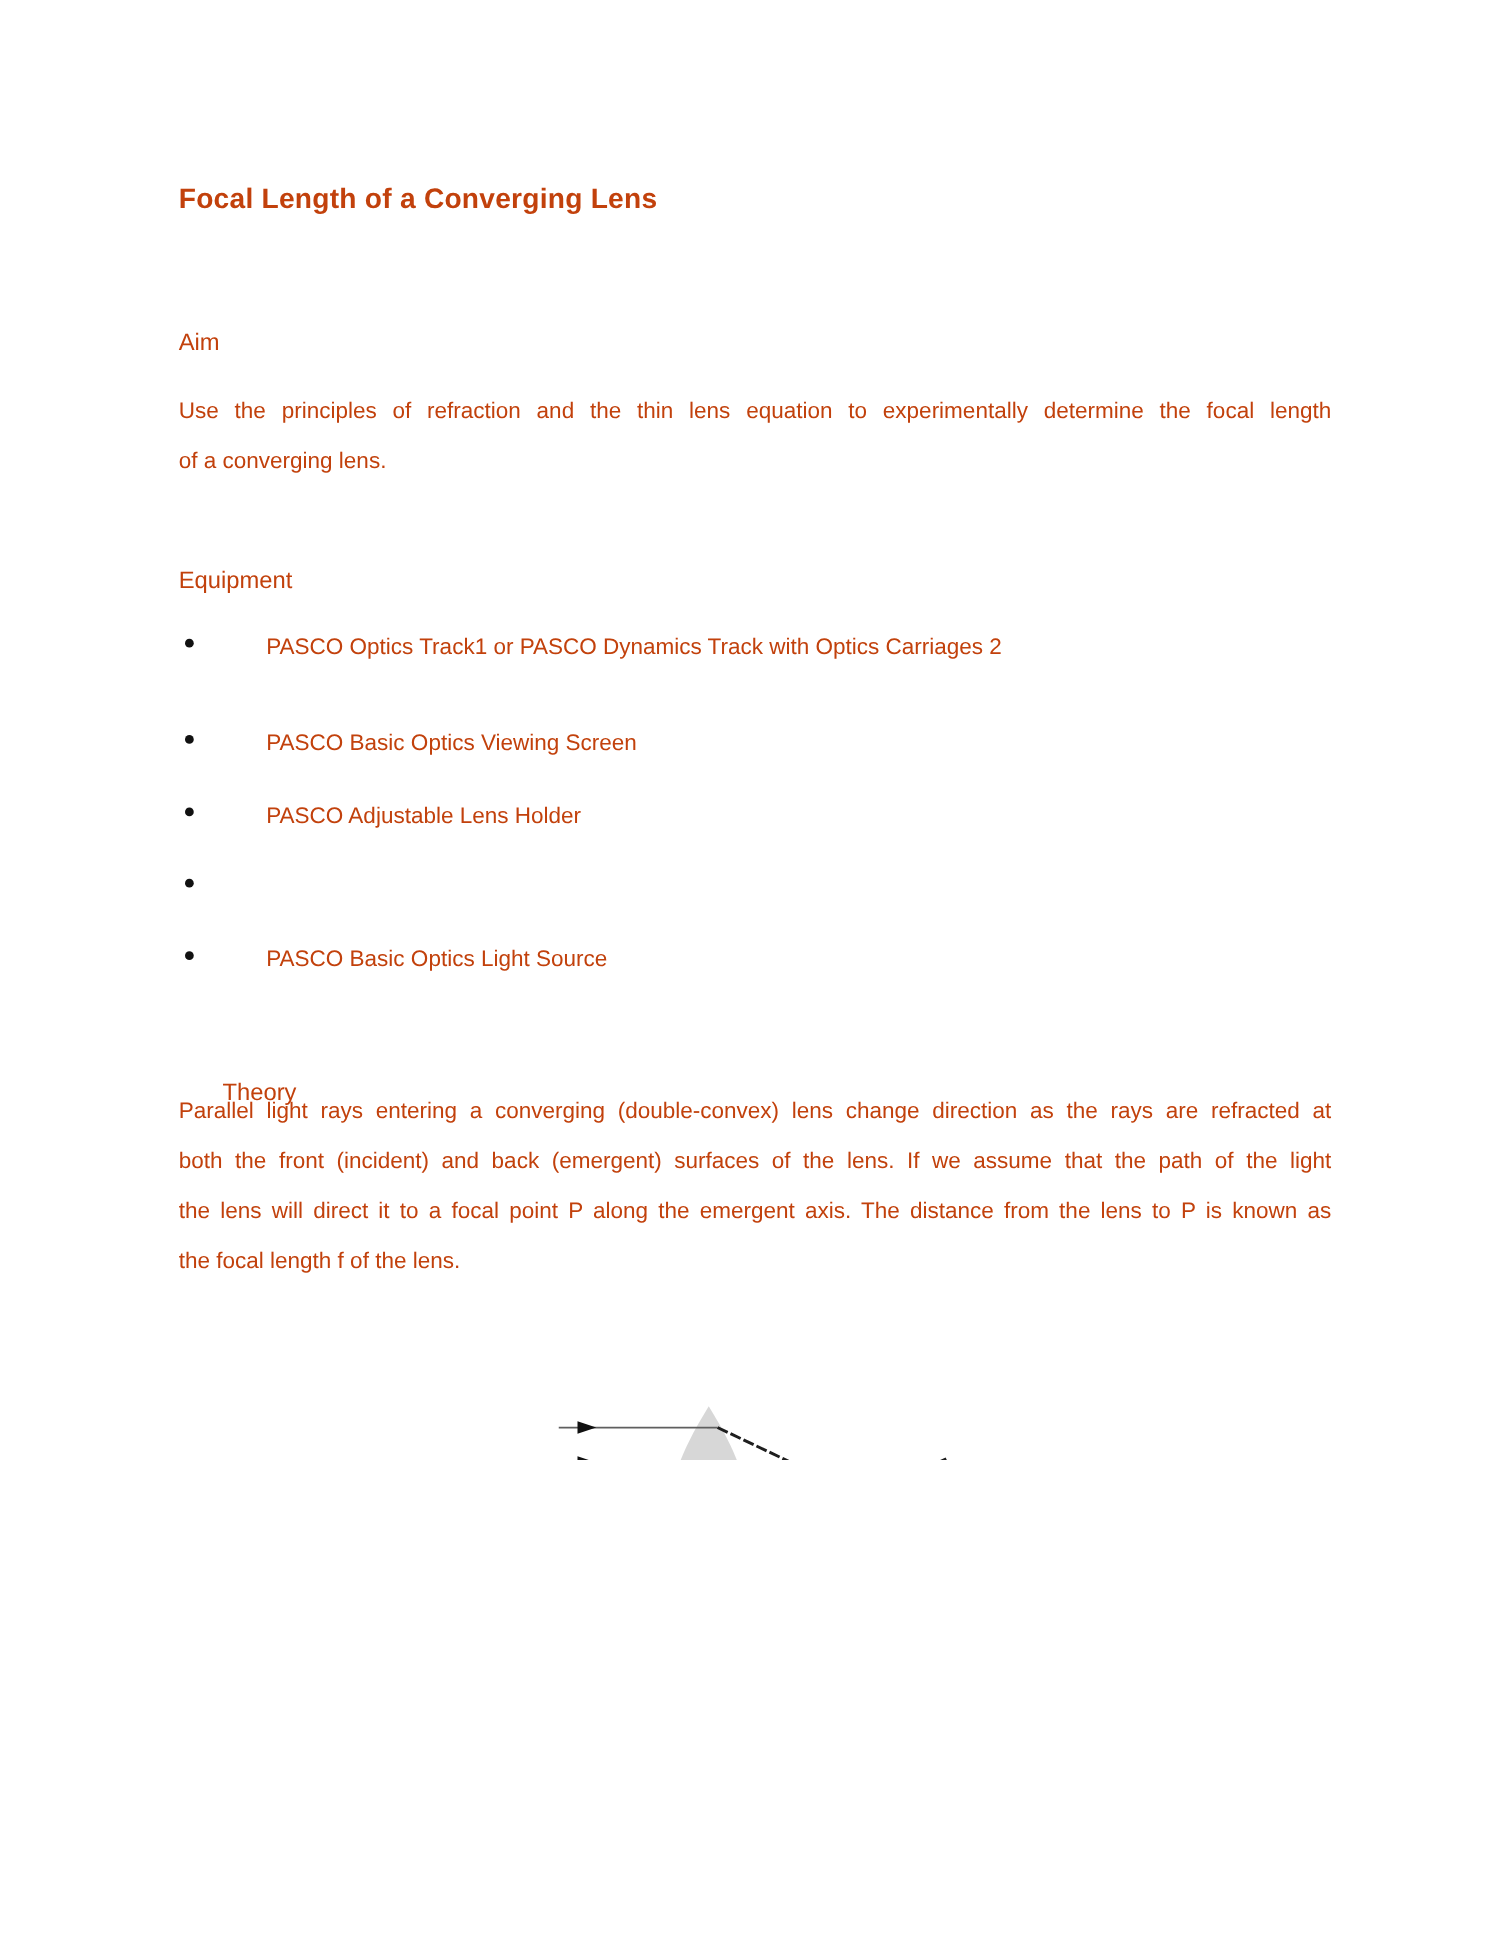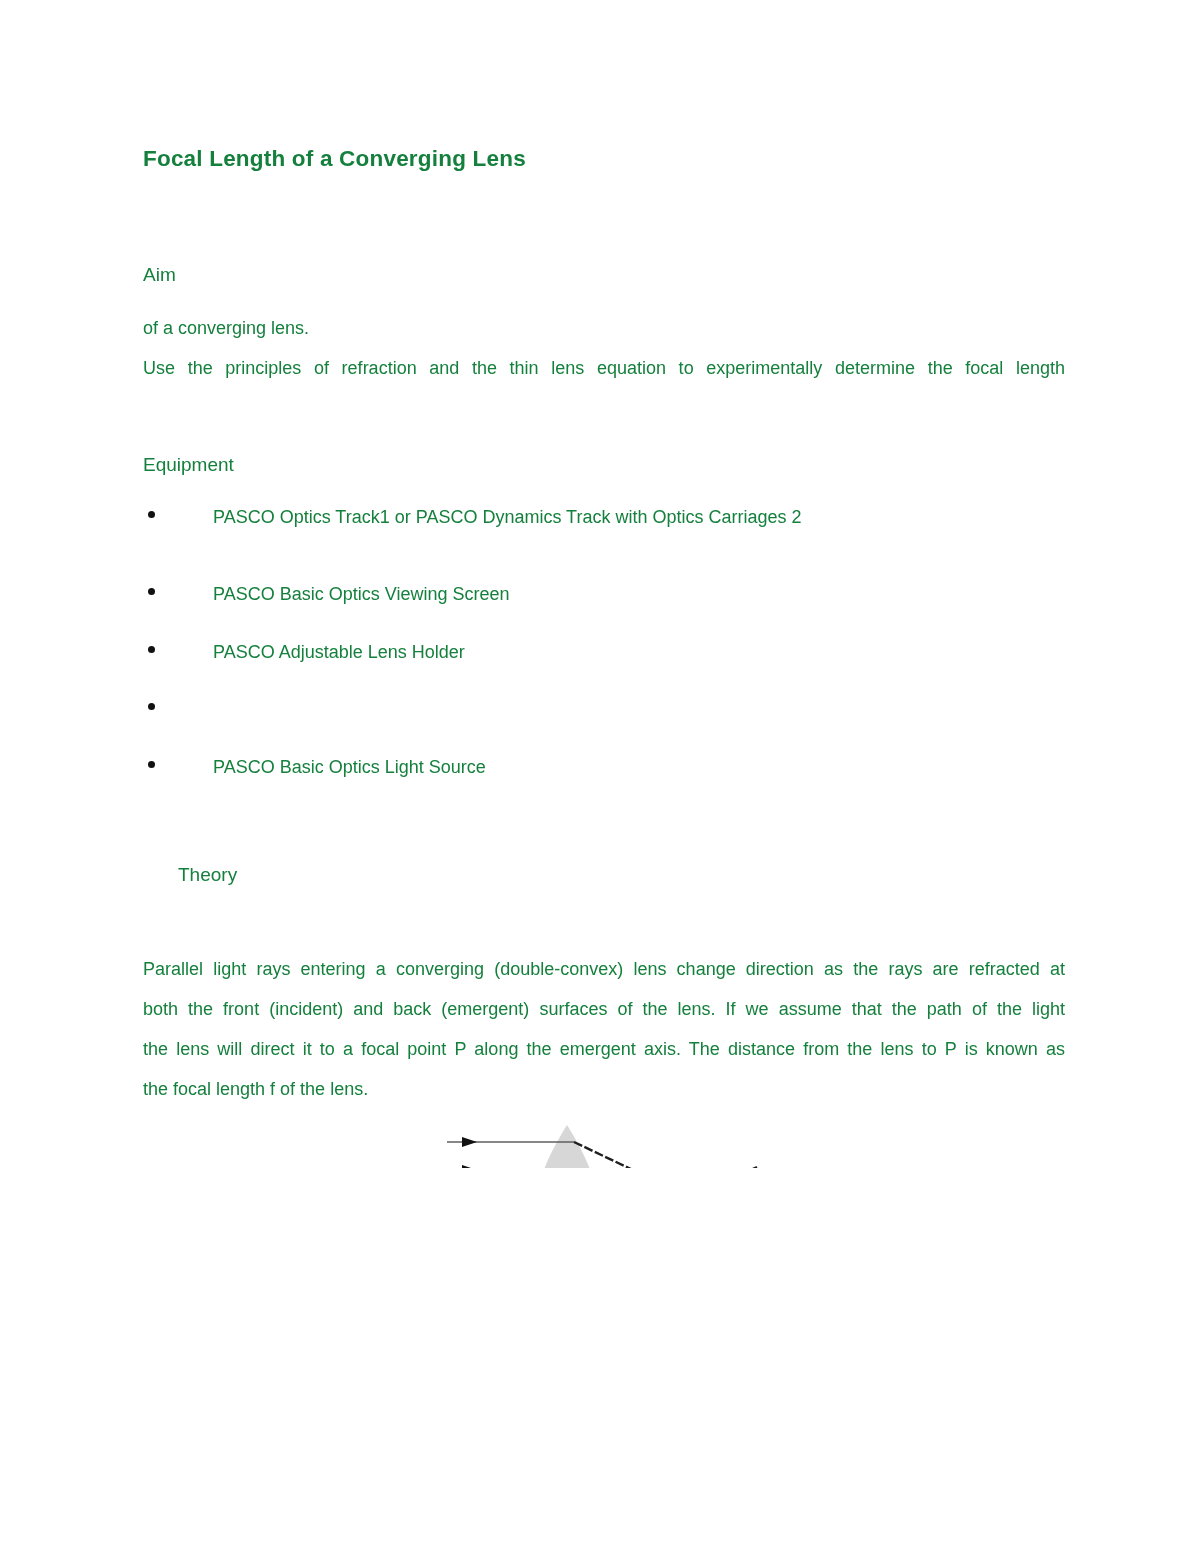--- a/index.html
+++ b/index.html
@@ -1,42 +1,42 @@
 <!DOCTYPE html>
 <html><head>
 <meta charset="utf-8">
 <style>
   html,body { margin:0; padding:0; background:#ffffff; }
   .page {
     position:relative;
     width:1200px; height:1168px;
     background:#ffffff;
     font-family:"Liberation Sans", sans-serif;
-    color:#15803d;
+    color:#c2410c;
     overflow:hidden;
   }
   .doc-title {
     position:absolute; left:143px; top:146px;
     font-size:22.5px; font-weight:bold; letter-spacing:0.2px;
     white-space:nowrap;
   }
   .sec-heading {
     position:absolute; left:143px;
     font-size:19px; font-weight:normal;
     white-space:nowrap;
   }
   .h-aim       { top:264px; }
   .h-equipment { top:454px; }
   .h-theory    { top:864px;margin-left:35px; }
   .para {
     position:absolute; left:143px; width:922px;
     font-size:18px;
   }
   .aim-para    { top:308px; }
-  .theory-para { top:949px; }
+  .theory-para { top:868px; }
   .line { line-height:40px; height:40px; white-space:nowrap; }
   .line.just {
     text-align:justify;
     text-align-last:justify;
     white-space:normal;
     overflow:hidden;
   }
   .bullet-row {
     position:absolute; left:143px; width:922px; height:24px;
     font-size:18px;
@@ -56,22 +56,22 @@
 </style>
 </head>
 <body>
 
 <div class="page">
 
   <div class="doc-title">Focal Length of a Converging Lens</div>
 
   <div class="sec-heading h-aim">Aim</div>
   <div class="para aim-para">
+    <div class="line just">Use the principles of refraction and the thin lens equation to experimentally determine the focal length</div>
     <div class="line">of a converging lens.</div>
-    <div class="line just">Use the principles of refraction and the thin lens equation to experimentally determine the focal length</div>
   </div>
 
   <div class="sec-heading h-equipment">Equipment</div>
 
   <div class="bullet-row b1">
     <span class="dot"></span>
     <span class="btext">PASCO Optics Track1 or PASCO Dynamics Track with Optics Carriages 2</span>
   </div>
   <div class="bullet-row b2">
     <span class="dot"></span>

